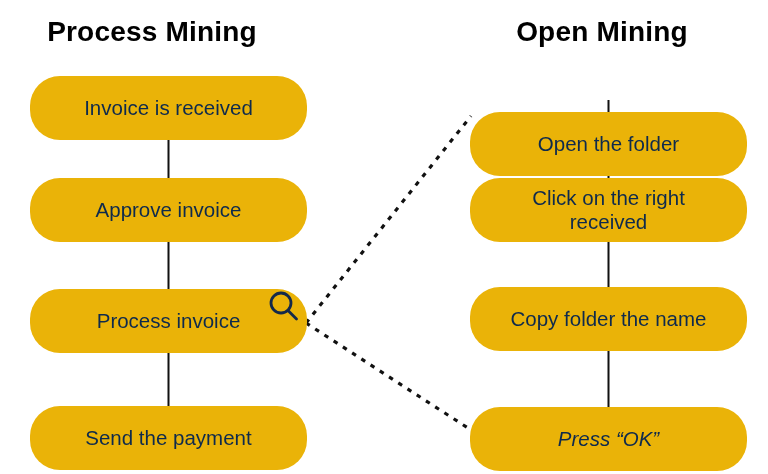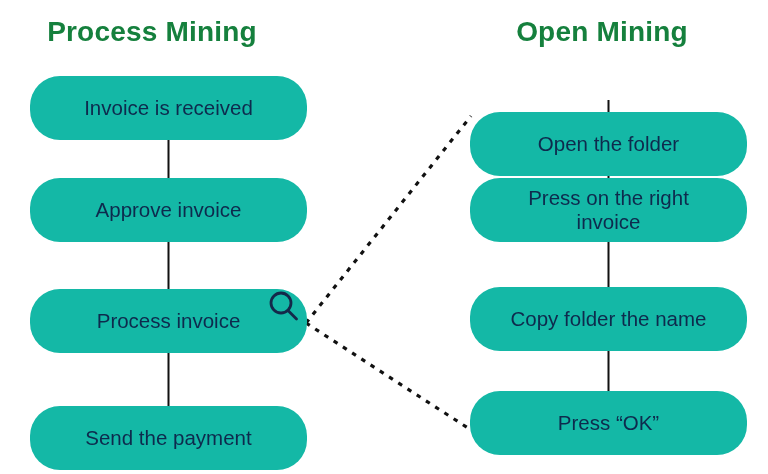--- a/index.html
+++ b/index.html
@@ -22,30 +22,30 @@
     z-index: 0;
   }
   .col-title {
     position: absolute;
     top: 16px;
     width: 260px;
     text-align: center;
     font-size: 28px;
     font-weight: 700;
     letter-spacing: 0.2px;
-    color: #15803d;
+    color: #000000;
     z-index: 2;
   }
   .col-title.left  { left: 22px;  }
   .col-title.right { left: 472px; }
   .node {
     position: absolute;
     width: 277px;
     height: 64px;
-    background: #14b8a6;
+    background: #eab308;
     border-radius: 30px;
     display: flex;
     align-items: center;
     justify-content: center;
     z-index: 1;
   }
   .node .label {
     max-width: 218px;
     text-align: center;
     font-size: 20.5px;
@@ -55,21 +55,21 @@
   }
   
   .node.l1 { left: 30px; top: 76px;  }
   .node.l2 { left: 30px; top: 178px; }
   .node.l3 { left: 30px; top: 289px; }
   .node.l4 { left: 30px; top: 391px; margin-top: 15px; }
   
   .node.r1 { left: 470px; top: 76px; margin-top: 36px;  }
   .node.r2 { left: 470px; top: 178px; }
   .node.r3 { left: 470px; top: 287px; }
-  .node.r4 { left: 470px; top: 391px; }
+  .node.r4 { left: 470px; top: 407px; font-style: italic; }
   .magnifier {
     position: absolute;
     left: 235px;
     top: 0px;
     width: 40px;
     height: 40px;
   }
 </style>
 </head>
 <body>
@@ -102,21 +102,21 @@
     </svg>
   </div>
   <div class="node l4">
     <span class="label">Send the payment</span>
   </div>
 
   <div class="node r1">
     <span class="label">Open the folder</span>
   </div>
   <div class="node r2">
-    <span class="label">Press on the right invoice</span>
+    <span class="label">Click on the right received</span>
   </div>
   <div class="node r3">
     <span class="label">Copy folder the name</span>
   </div>
   <div class="node r4">
     <span class="label">Press “OK”</span>
   </div>
 
 </div>
 

